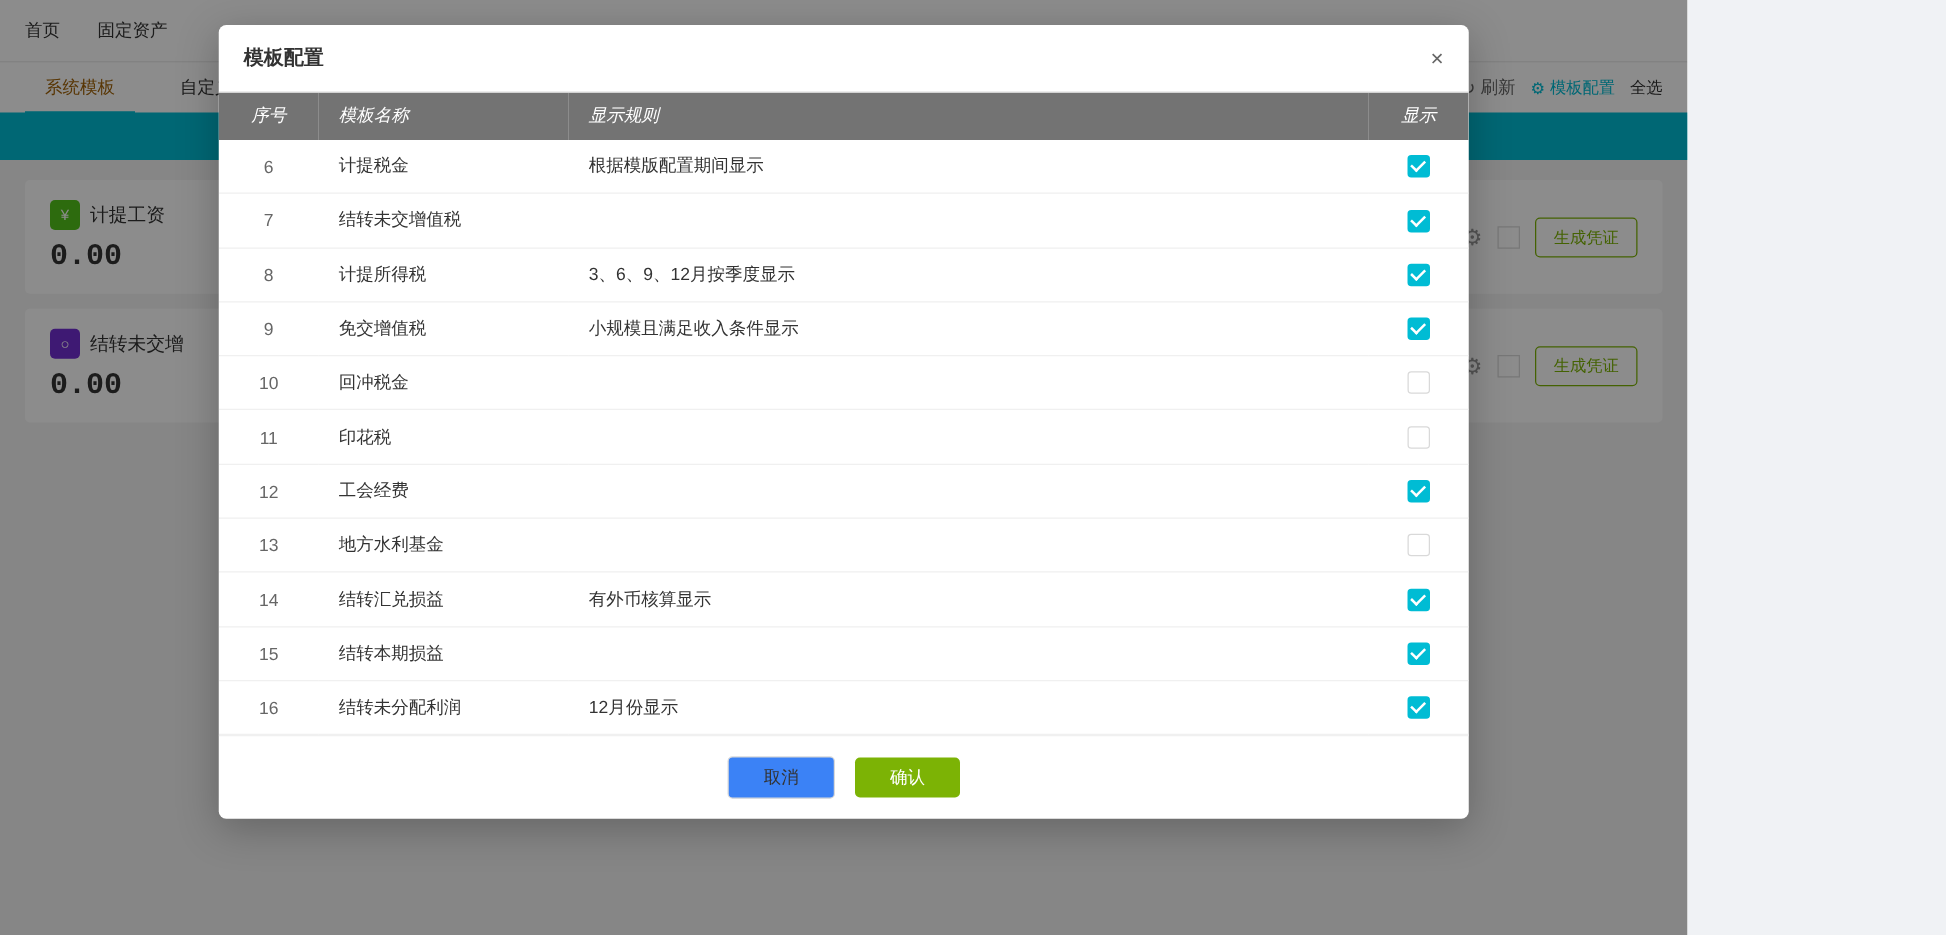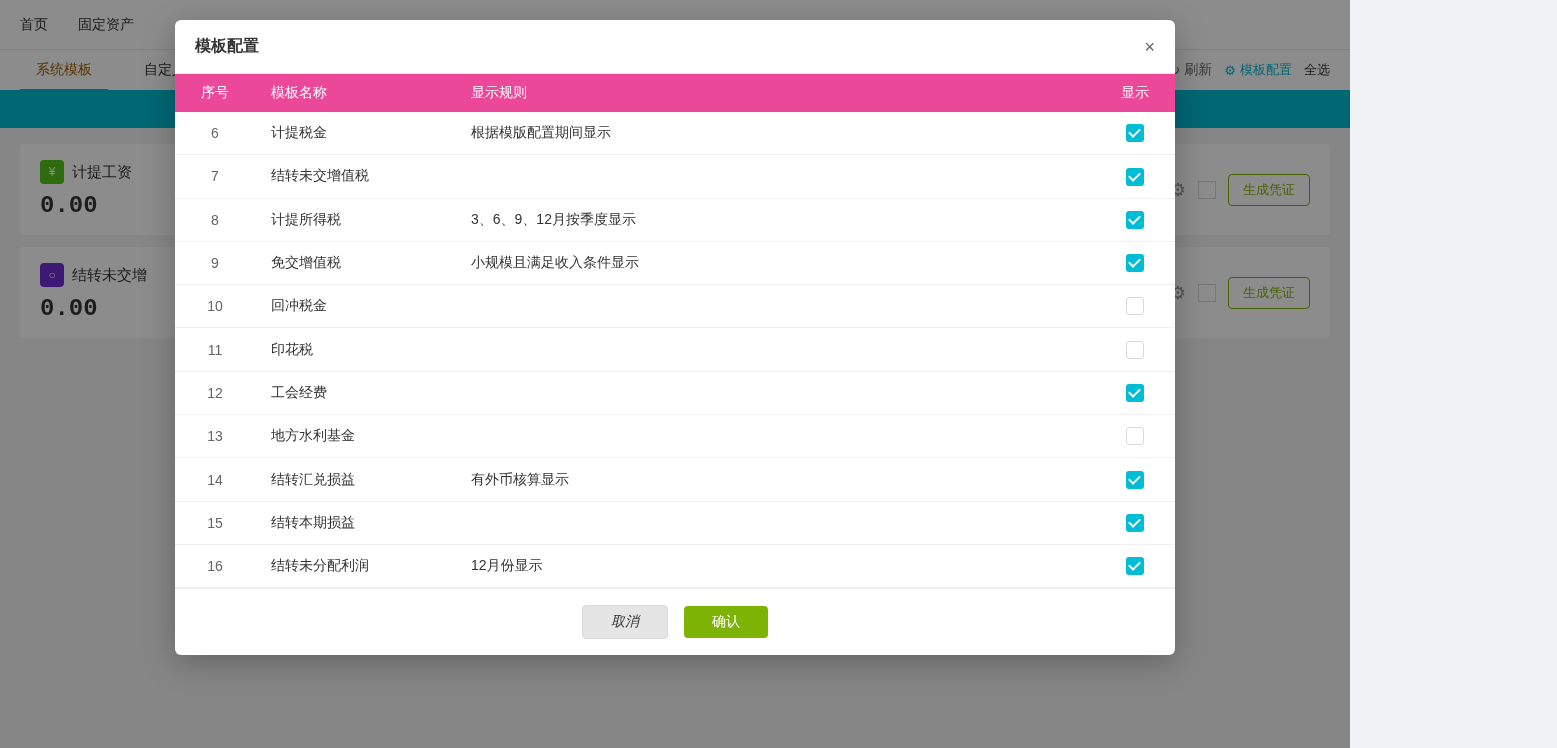--- a/index.html
+++ b/index.html
@@ -203,22 +203,23 @@
       overflow-y: auto;
       padding: 0;
     }
 
     
     .config-table {
       width: 100%;
       border-collapse: collapse;
     }
     .config-table thead tr {
-      background: #ec4899;
+      background: #737373;
       color: #fff;
+      font-style: italic;
     }
     .config-table thead th {
       padding: 10px 16px;
       font-size: 14px;
       font-weight: 500;
       text-align: center;
     }
     .config-table thead th:first-child {
       width: 80px;
     }
@@ -281,28 +282,27 @@
     
     .modal-footer {
       display: flex;
       justify-content: center;
       align-items: center;
       gap: 16px;
       padding: 16px 20px;
       border-top: 1px solid #f0f0f0;
     }
     .btn-cancel {
-      background: #e5e5e5;
+      background: #3b82f6;
       border: 1px solid #d9d9d9;
       color: #333;
       padding: 7px 28px;
       border-radius: 4px;
       cursor: pointer;
       font-size: 14px;
-      font-style: italic;
     }
     .btn-confirm {
       background: #7cb305;
       color: #fff;
       border: none;
       padding: 7px 28px;
       border-radius: 4px;
       cursor: pointer;
       font-size: 14px;
     }

